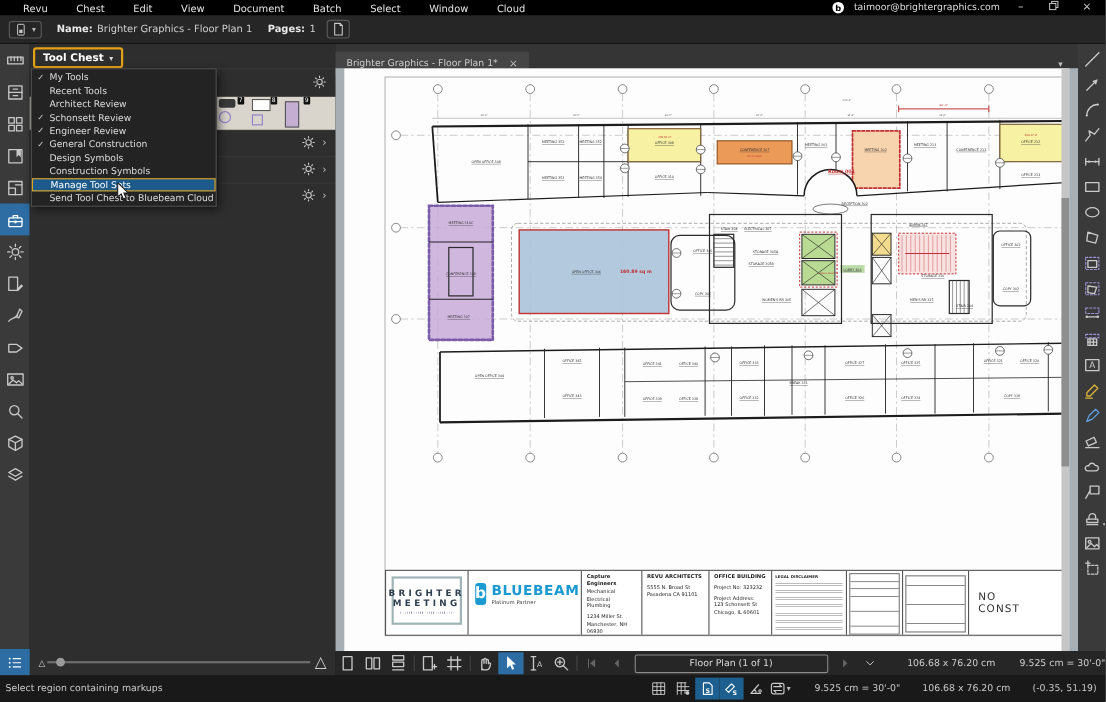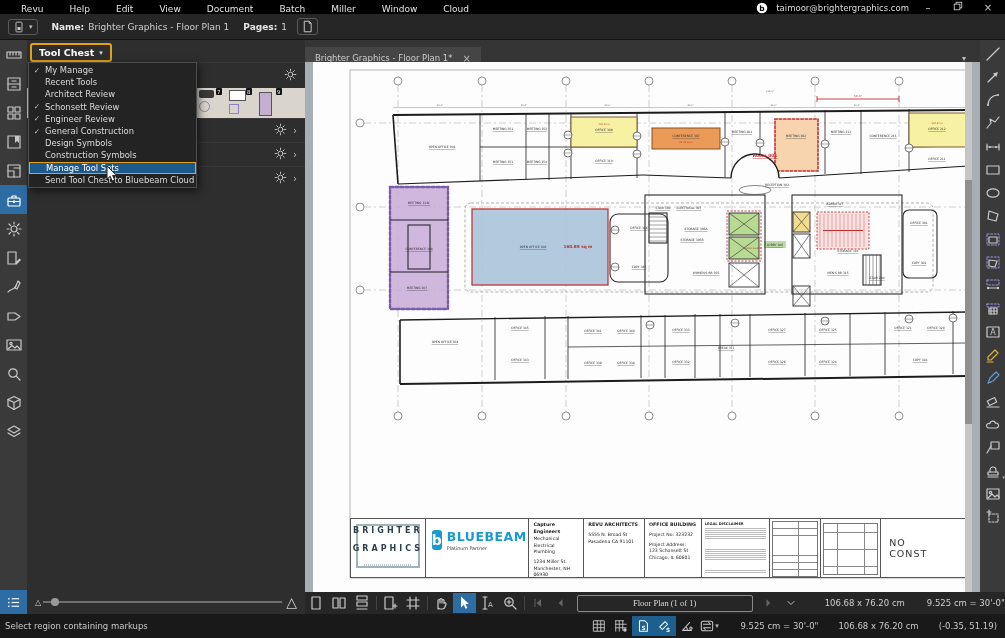--- a/index.html
+++ b/index.html
@@ -44,21 +44,21 @@
   .tab-x{color:#b5b5b5;font-size:10px;}
   .tab-caret{margin-left:auto;color:#bbb;font-size:8px;padding-right:14px;}
   
   #canvas{position:absolute;left:305px;top:62px;width:675px;height:530px;background:#a7aeb4;overflow:hidden;}
   #plan{position:absolute;left:0;top:0;}
   #vscroll{position:absolute;right:8px;top:0;width:7px;height:530px;background:#c6c6c6;}
   #vscroll .thumb{position:absolute;left:0;top:118px;width:7px;height:244px;background:#8f8f8f;}
   
   #titleblock{position:absolute;left:45px;top:456px;width:617px;height:60px;background:#fff;border:1px solid #555;box-sizing:border-box;display:flex;color:#222;}
   .tb-col{border-right:1px solid #555;box-sizing:border-box;height:100%;overflow:hidden;position:relative;}
-  .tb-logo-box{margin:5px;border:2px solid #9fb4b6;height:44px;box-sizing:border-box;display:flex;flex-direction:column;align-items:center;justify-content:space-between;color:#2e3f4f;}
+  .tb-logo-box{margin:5px;border:2px solid #9fb4b6;height:44px;box-sizing:border-box;display:flex;flex-direction:column;align-items:center;justify-content:center;color:#2e3f4f;}
   .tb-logo-box .l1{font-size:8px;font-weight:bold;letter-spacing:3px;}
   .tb-logo-box .rule{width:48px;height:2px;margin-top:3px;background:repeating-linear-gradient(to right,#88a,transparent 1px 2px);}
   .bb-wrap{display:flex;align-items:center;gap:5px;padding:10px 6px;}
   .bb-sq{width:20px;height:20px;background:#1b9ad2;border-radius:3px;color:#fff;font-weight:bold;font-size:14px;display:flex;align-items:center;justify-content:center;}
   .bb-name{color:#1b9ad2;font-weight:bold;font-size:12.5px;letter-spacing:0.5px;}
   .bb-sub{font-size:4.8px;color:#444;margin-top:2px;}
   .tb-text{font-size:4.6px;line-height:1.45;padding:3px 4px;}
   .tb-text .hd{font-weight:bold;font-size:4.8px;}
   .legal-hd{font-size:3.6px;font-weight:bold;padding:3px 3px 1px;}
   .legal-body{margin:1px 3px;height:46px;background:repeating-linear-gradient(to bottom,#aaa 0 0.6px,transparent 0.6px 2.1px);opacity:.8;}
@@ -75,47 +75,47 @@
   .tri-s{color:#cfcfcf;font-size:8px;margin-left:8px;}
   .tri-b{color:#cfcfcf;font-size:14px;margin:0 8px 0 4px;}
   .slider-track{flex:1;height:1.5px;background:#6f6f6f;position:relative;margin-left:2px;}
   .slider-knob{position:absolute;left:8px;top:-3.5px;width:8px;height:8px;border-radius:50%;background:#9a9a9a;}
   
   #bottombar{position:absolute;left:305px;top:592px;width:700px;height:22px;background:#262626;display:flex;align-items:center;color:#c9c9c9;}
   .bb-ic{width:24px;height:20px;display:flex;align-items:center;justify-content:center;color:#c9c9c9;}
   .bb-ic.active{background:#2d6da3;color:#fff;}
   .bb-ic.dim{color:#666;}
   .bb-sep{width:1px;height:14px;background:#444;margin:0 2px;}
-  .pagebox{width:182px;height:15px;border:1px solid #8a8a8a;border-radius:2px;color:#ddd;font-size:8.5px;display:flex;align-items:center;justify-content:center;margin:0 4px;font-family:Liberation Serif, serif;}
+  .pagebox{width:182px;height:15px;border:1px solid #8a8a8a;border-radius:2px;color:#ddd;font-size:8.5px;display:flex;align-items:center;justify-content:center;margin:0 4px;}
   .bb-txt{font-size:8.5px;color:#cfcfcf;margin-left:22px;white-space:nowrap;}
   
   #statusbar{position:absolute;left:0;top:614px;width:1005px;height:24px;background:#191919;display:flex;align-items:center;color:#c9c9c9;font-size:8.5px;}
   #sb-msg{padding-left:5px;color:#c9c9c9;}
   #sb-icons{margin-left:auto;display:flex;align-items:center;}
   .sb-ic{width:22px;height:20px;display:flex;align-items:center;justify-content:center;color:#c9c9c9;}
   .sb-ic.active{background:#1d5f8e;color:#fff;}
   .sb-caret{font-size:7px;color:#bbb;margin-left:1px;}
   .sb-txt{margin-left:20px;white-space:nowrap;}
   .sb-txt:last-child{margin-right:8px;}
   svg text{font-family:"DejaVu Sans",sans-serif;}
 </style>
 </head>
 <body>
 
 <div id="app">
 
   <div id="menubar">
     <div id="menu-items">
         <span class="menu-item">Revu</span>
-        <span class="menu-item">Help</span>
+        <span class="menu-item">Chest</span>
         <span class="menu-item">Edit</span>
         <span class="menu-item">View</span>
         <span class="menu-item">Document</span>
         <span class="menu-item">Batch</span>
-        <span class="menu-item">Miller</span>
+        <span class="menu-item">Select</span>
         <span class="menu-item">Window</span>
         <span class="menu-item">Cloud</span>
       </div>
     <div id="menu-right">
       <span class="bb-logo">
         <svg viewBox="0 0 16 16" width="12" height="12">
             <circle cx="8" cy="8" r="7" fill="#fff"></circle>
             <text x="8" y="12" text-anchor="middle" font-size="10" font-weight="bold" fill="#000">b</text>
           </svg>
       </span>
@@ -313,21 +313,21 @@
     <span class="tri-s">△</span>
     <div class="slider-track">
         <div class="slider-knob"></div>
       </div>
     <span class="tri-b">△</span>
   </div>
 
   <div id="dropdown">
       <div class="dd-item">
         <span class="dd-check">✓</span>
-        <span>My Manage</span>
+        <span>My Tools</span>
       </div>
       <div class="dd-item">
         <span class="dd-check"></span>
         <span>Recent Tools</span>
       </div>
       <div class="dd-item">
         <span class="dd-check"></span>
         <span>Architect Review</span>
       </div>
       <div class="dd-item">
@@ -598,21 +598,21 @@
         <text x="523" y="269" text-anchor="middle" font-size="3" fill="#333" text-decoration="underline">OFFICE 325</text>
         <text x="523" y="301" text-anchor="middle" font-size="3" fill="#333" text-decoration="underline">OFFICE 324</text>
         <text x="598" y="267" text-anchor="middle" font-size="3" fill="#333" text-decoration="underline">OFFICE 321</text>
         <text x="631" y="267" text-anchor="middle" font-size="3" fill="#333" text-decoration="underline">OFFICE 320</text>
         <text x="615" y="299" text-anchor="middle" font-size="3" fill="#333" text-decoration="underline">COPY 318</text>
       </svg>
     <div id="titleblock">
         <div class="tb-col" style="width: 75px;">
           <div class="tb-logo-box">
             <div class="l1">BRIGHTER</div>
-            <div class="l1">GRAPHICS</div>
+            <div class="l1">MEETING</div>
             <div class="rule"></div>
           </div>
         </div>
         <div class="tb-col" style="width: 104px;">
           <div class="bb-wrap">
             <div class="bb-sq">b</div>
             <div>
               <div class="bb-name">BLUEBEAM</div>
               <div class="bb-sub">Platinum Partner</div>
             </div>

